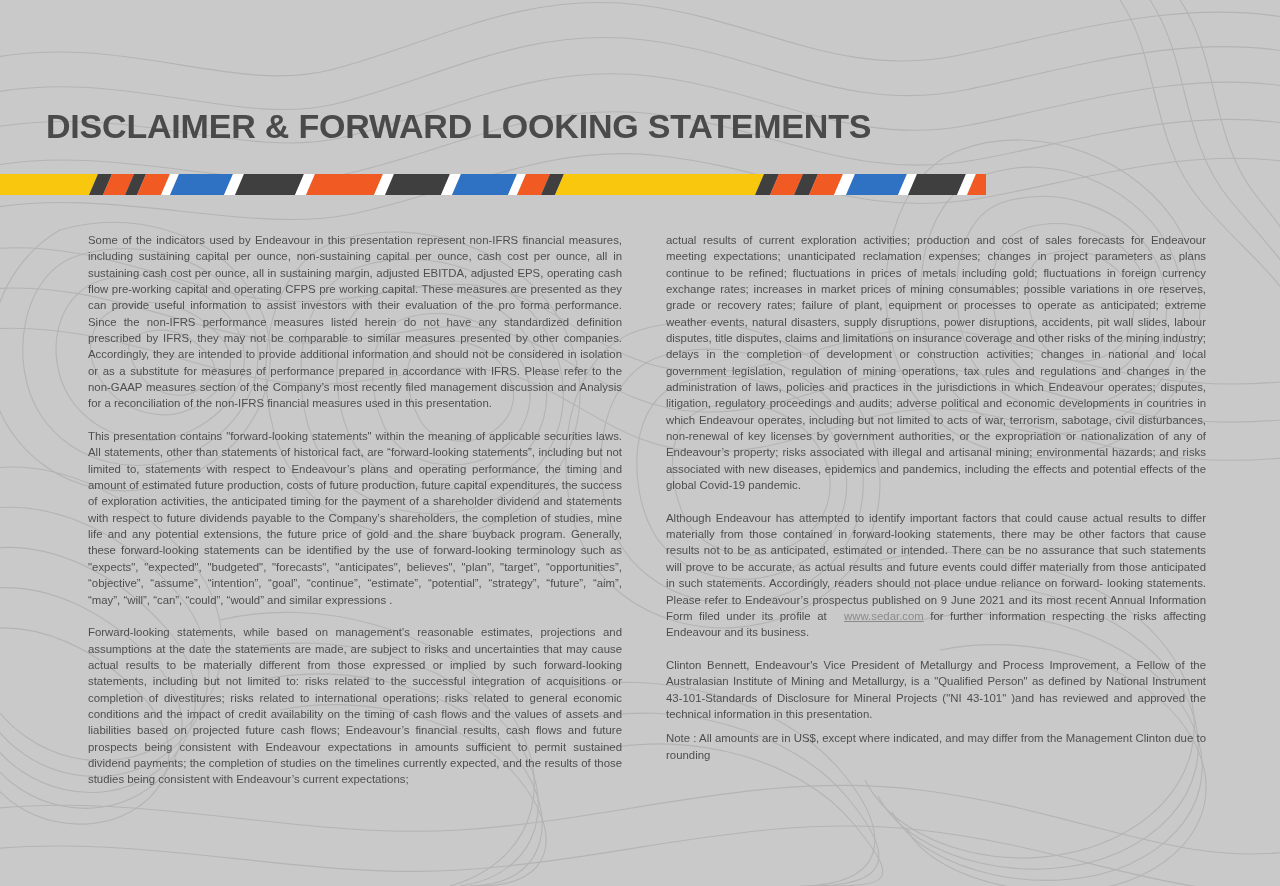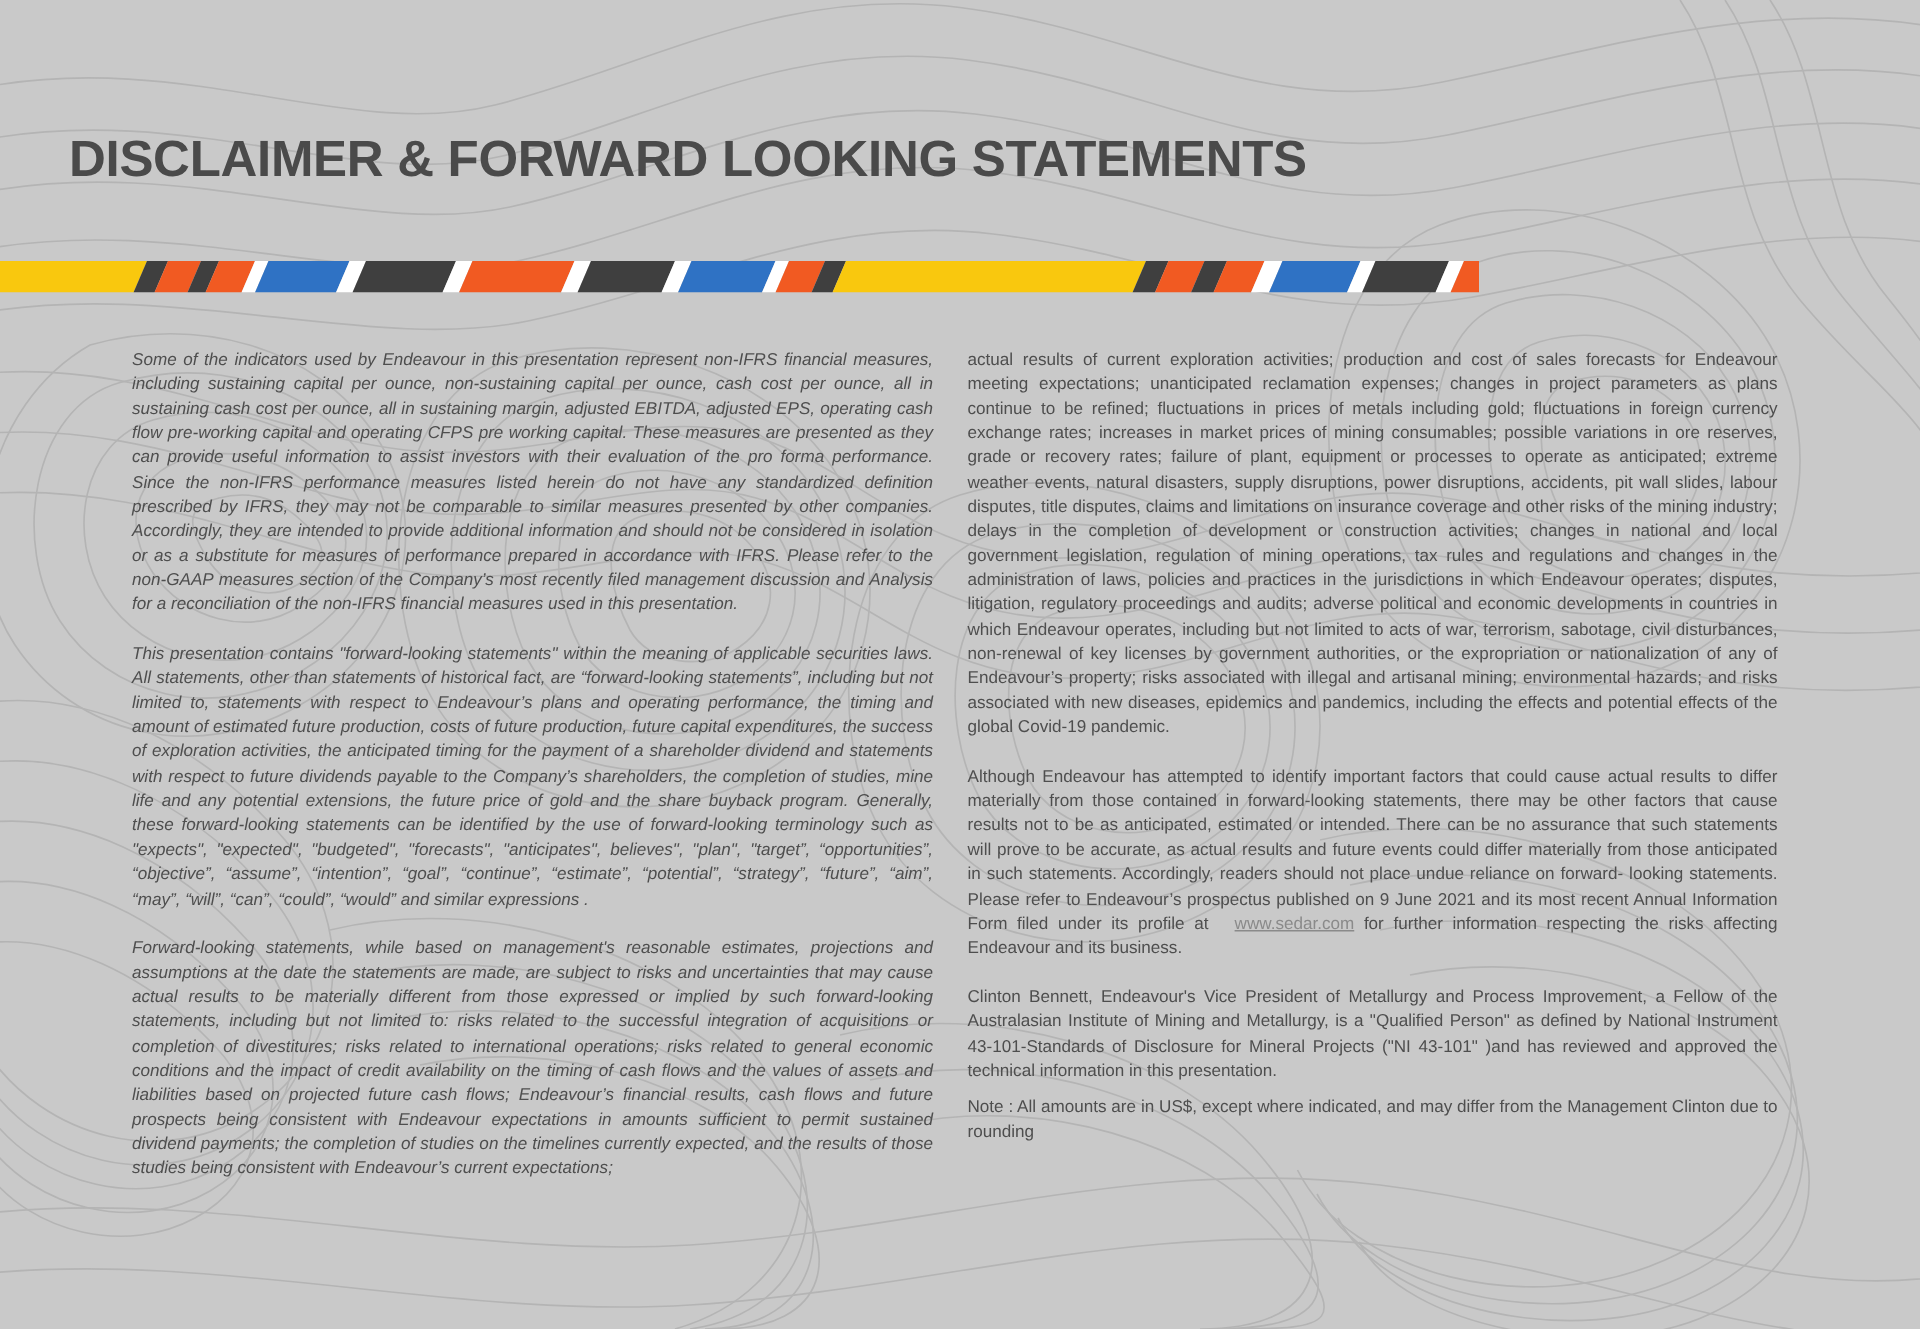--- a/index.html
+++ b/index.html
@@ -26,21 +26,21 @@
     width: 1280px;
     height: 886px;
     pointer-events: none;
   }
   #contour-bg svg { display: block; }
 
   
   #title {
     position: absolute;
     left: 46px;
-    top: 84px;
+    top: 104px;
     font-size: 34px;
     font-weight: bold;
     letter-spacing: -0.2px;
     color: #4a4a4a;
     white-space: nowrap;
     font-family: "Liberation Sans", sans-serif;
     line-height: 44px;
   }
 
   
@@ -59,24 +59,23 @@
     top: 232px;
     font-size: 11.4px;
     line-height: 16.35px;
     color: #4e4e4e;
     text-align: justify;
     font-family: "Liberation Sans", sans-serif;
   }
   #col-left {
     left: 88px;
     width: 534px;
-    font-style: italic;
   }
   #col-right {
-    left: 645px;
+    left: 666px;
     width: 540px;
   }
   .para {
     margin: 0 0 16.3px 0;
     text-align: justify;
     text-justify: inter-word;
   }
   .para:last-child { margin-bottom: 0; }
   .para.gap-big { margin-bottom: 8px; }
   .link {

